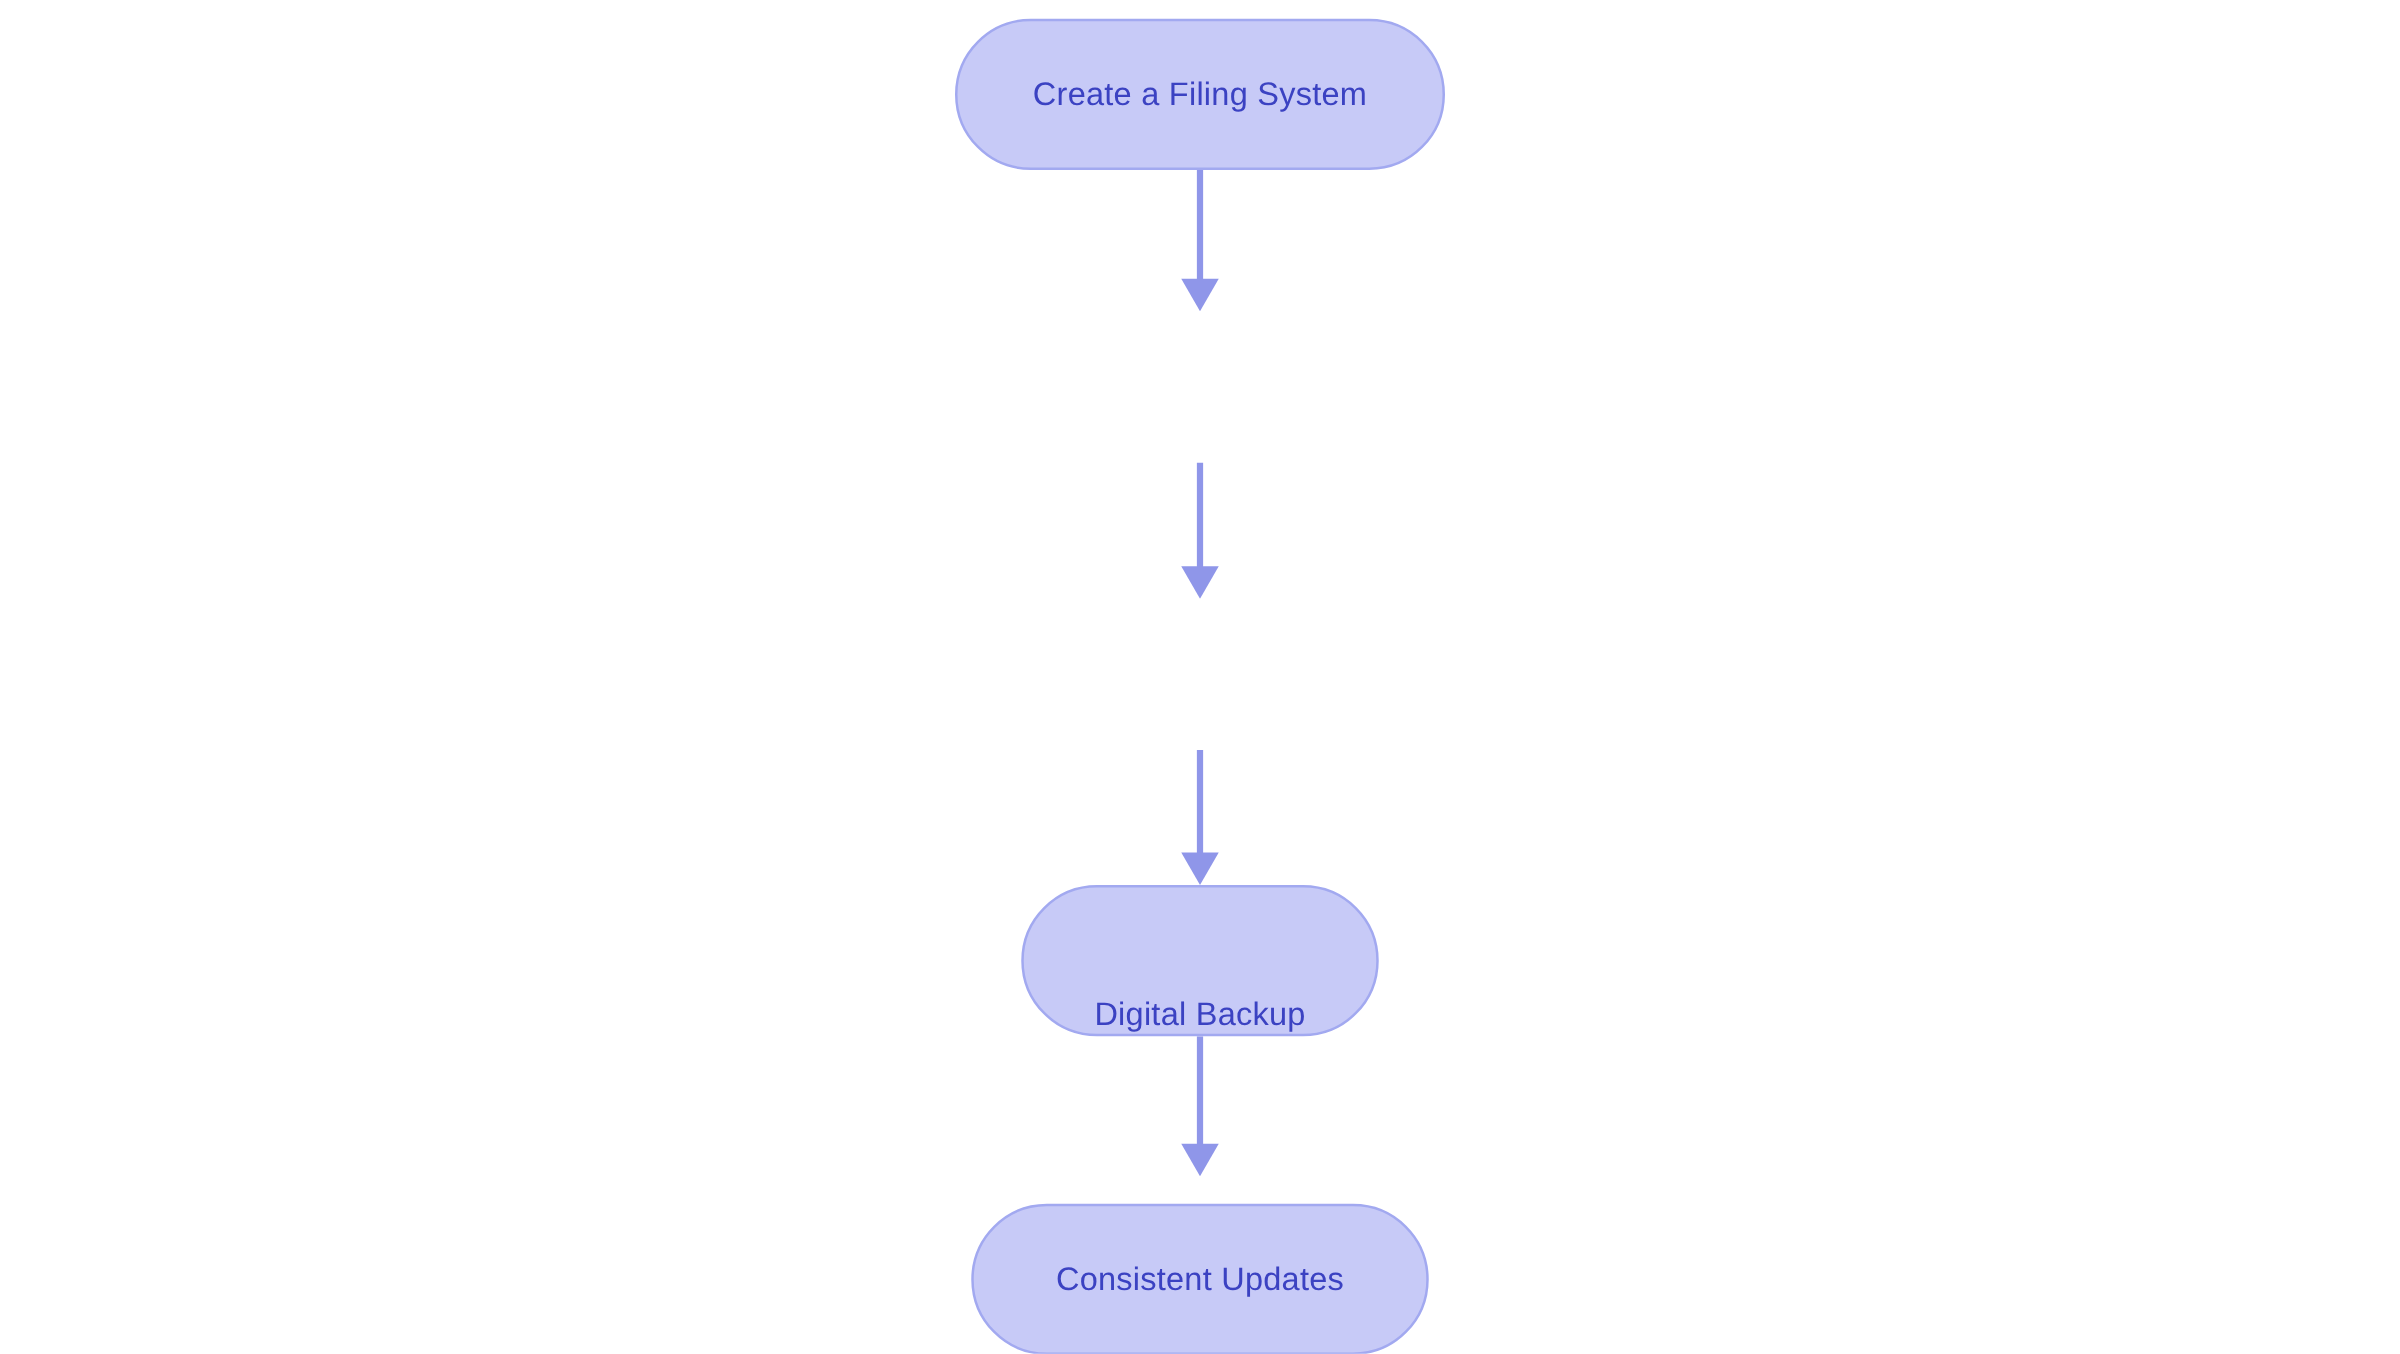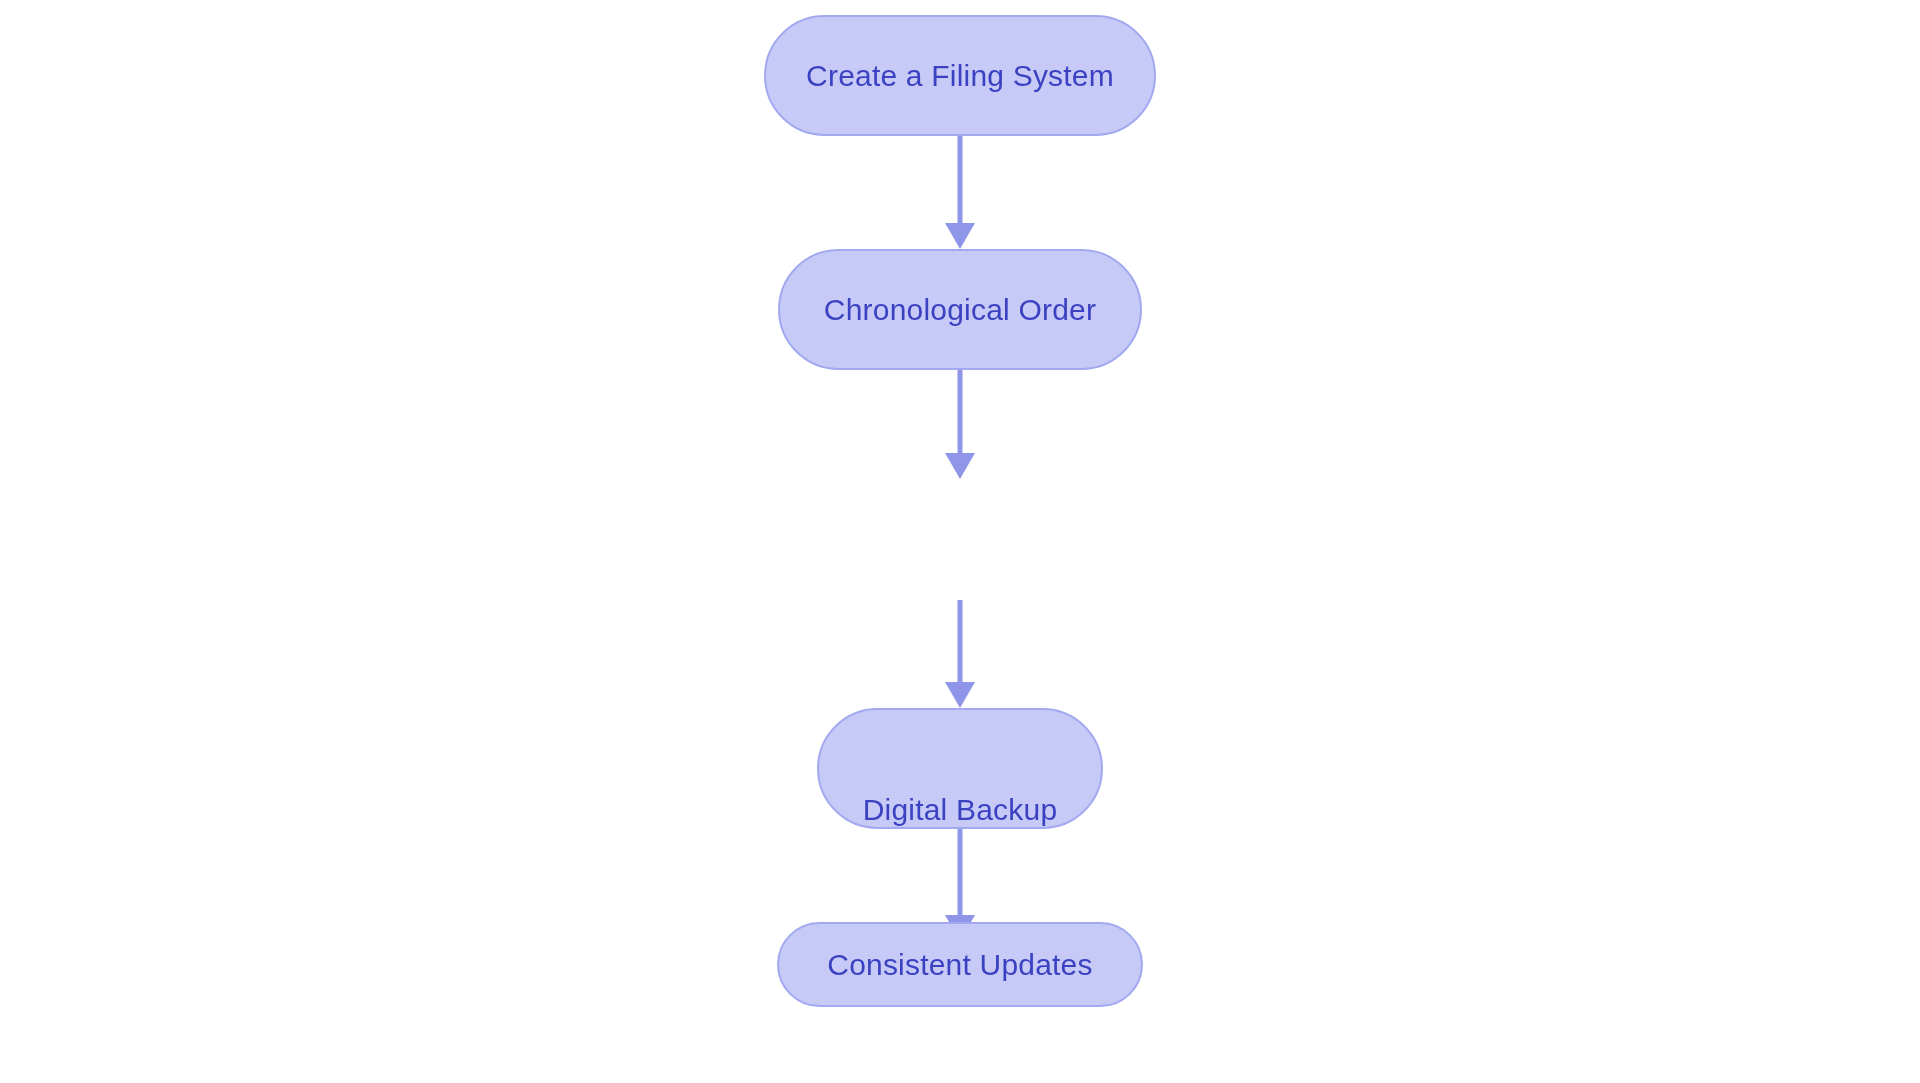--- a/index.html
+++ b/index.html
@@ -22,32 +22,32 @@
     display: flex;
     align-items: center;
     justify-content: center;
     background: var(--node-fill, #c7caf7);
     border: 2px solid var(--node-border, #a2a9f0);
     border-radius: 61px;
     left: 50%;
   }
   .node-label {
     color: var(--node-text, #3b42c2);
-    font-size: 30px;
+    font-size: 26px;
     font-weight: 500;
     letter-spacing: 0.2px;
     white-space: nowrap;
     user-select: none;
   }
   
   .n1 { top: 15px;  width: 392px; height: 121px; margin-left: -196px; }
   .n2 { top: 249px; width: 364px; height: 121px; margin-left: -182px; }
   .n3 { top: 479px; width: 264px; height: 121px; margin-left: -132px; }
   .n4 { top: 708px; width: 286px; height: 121px; margin-left: -143px; align-items: flex-end; }
-  .n5 { top: 922px; width: 366px; height: 85px; margin-left: -183px; }
+  .n5 { top: 963px; width: 366px; height: 121px; margin-left: -183px; }
 
   .arrow {
     position: absolute;
     left: 50%;
     margin-left: -18px;
     width: 36px;
     display: block;
   }
   .arrow line {
     stroke: var(--arrow, #8f96e9);
@@ -69,23 +69,20 @@
 
   <div class="node n1">
     <span class="node-label">Create a Filing System</span>
   </div>
 
   <svg class="arrow a1" viewBox="0 0 36 113" aria-hidden="true">
     <line x1="18" y1="0" x2="18" y2="89"></line>
     <polygon points="3,87 33,87 18,113"></polygon>
   </svg>
 
-  <div class="node n2">
-    <span class="node-label">Chronological Order</span>
-  </div>
 
   <svg class="arrow a2" viewBox="0 0 36 109" aria-hidden="true">
     <line x1="18" y1="0" x2="18" y2="85"></line>
     <polygon points="3,83 33,83 18,109"></polygon>
   </svg>
 
 
   <svg class="arrow a3" viewBox="0 0 36 108" aria-hidden="true">
     <line x1="18" y1="0" x2="18" y2="84"></line>
     <polygon points="3,82 33,82 18,108"></polygon>

